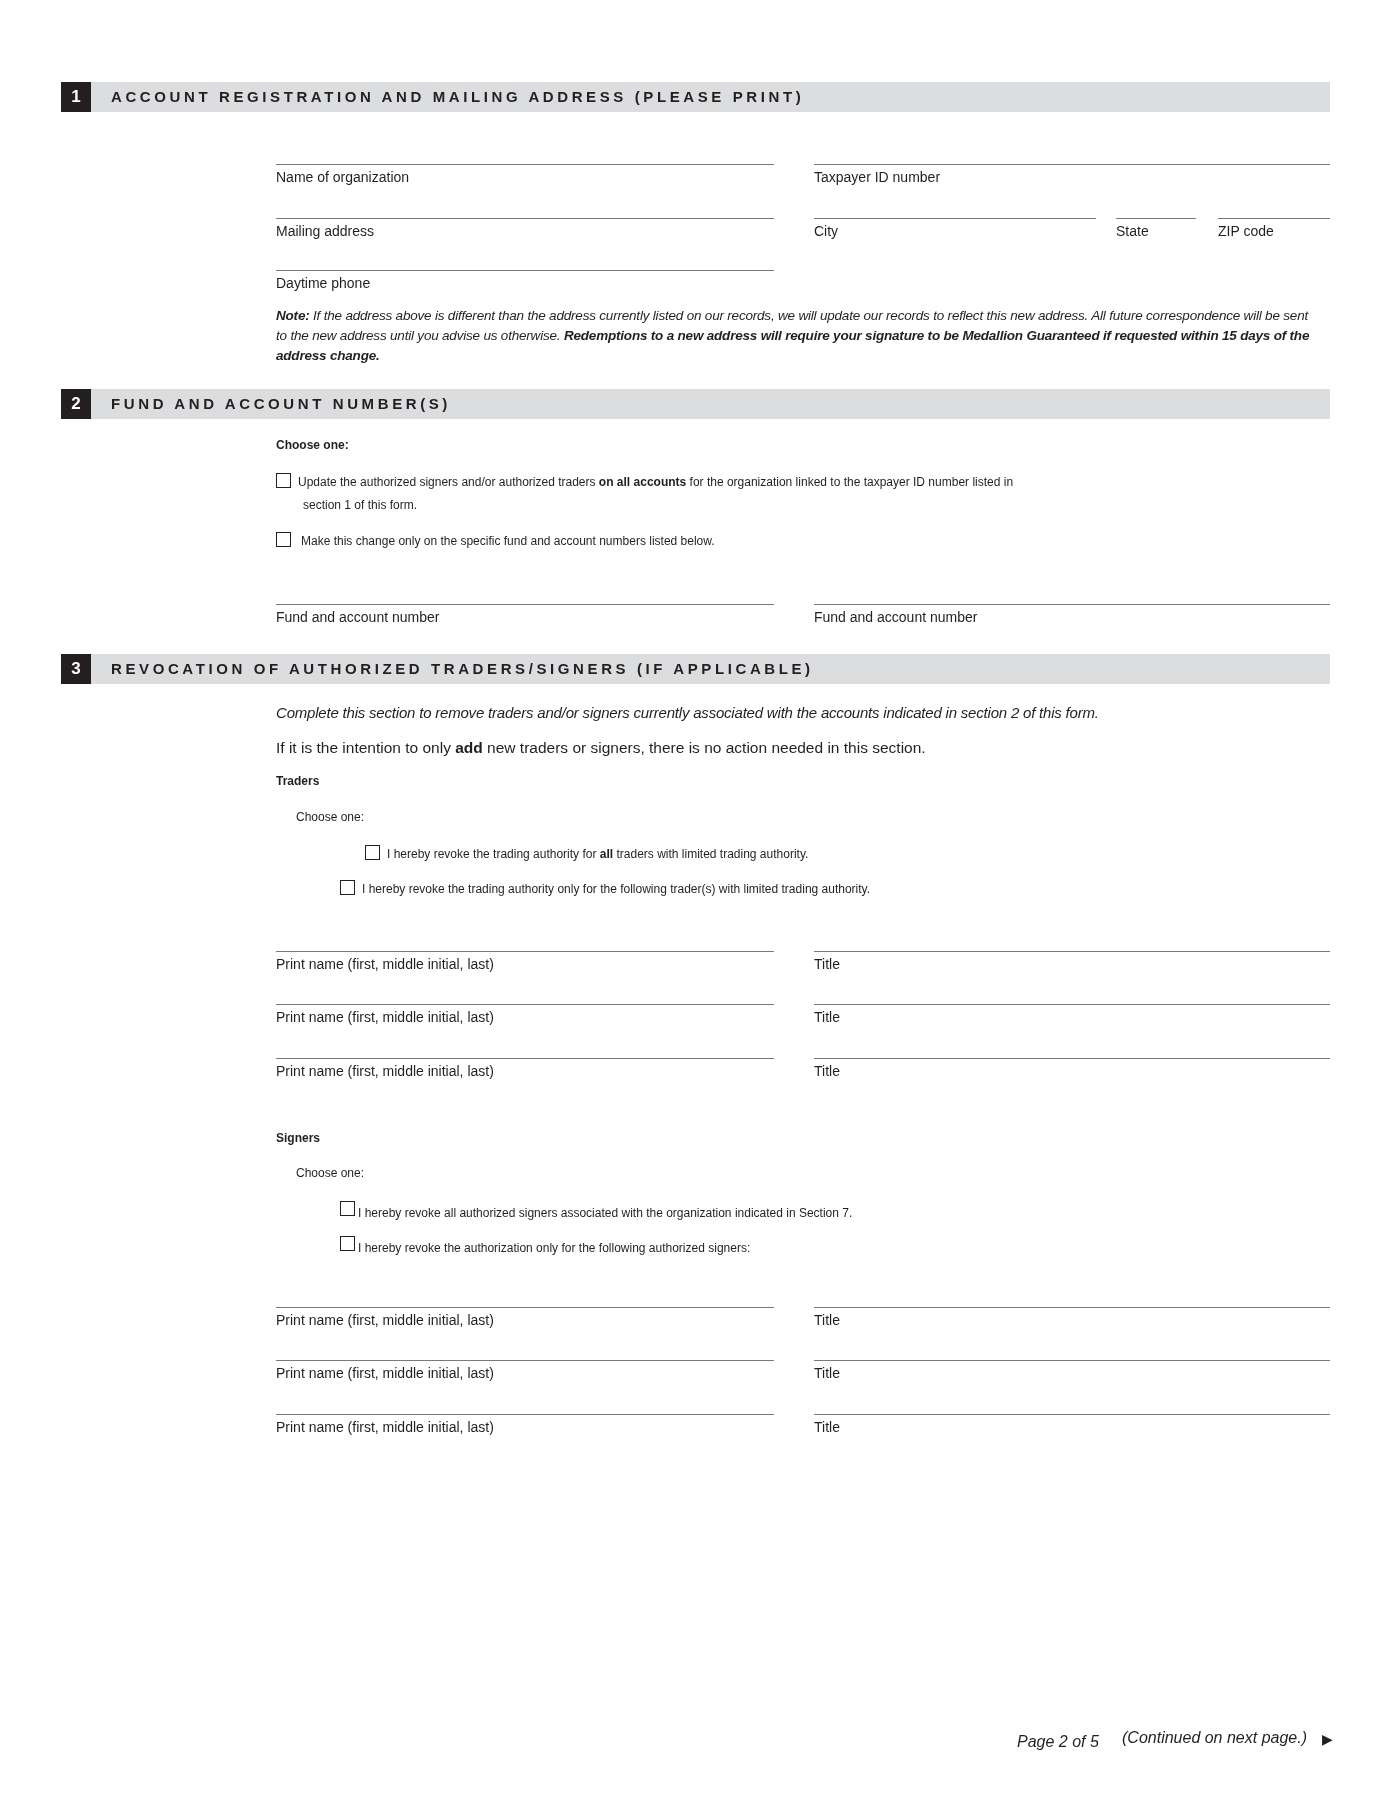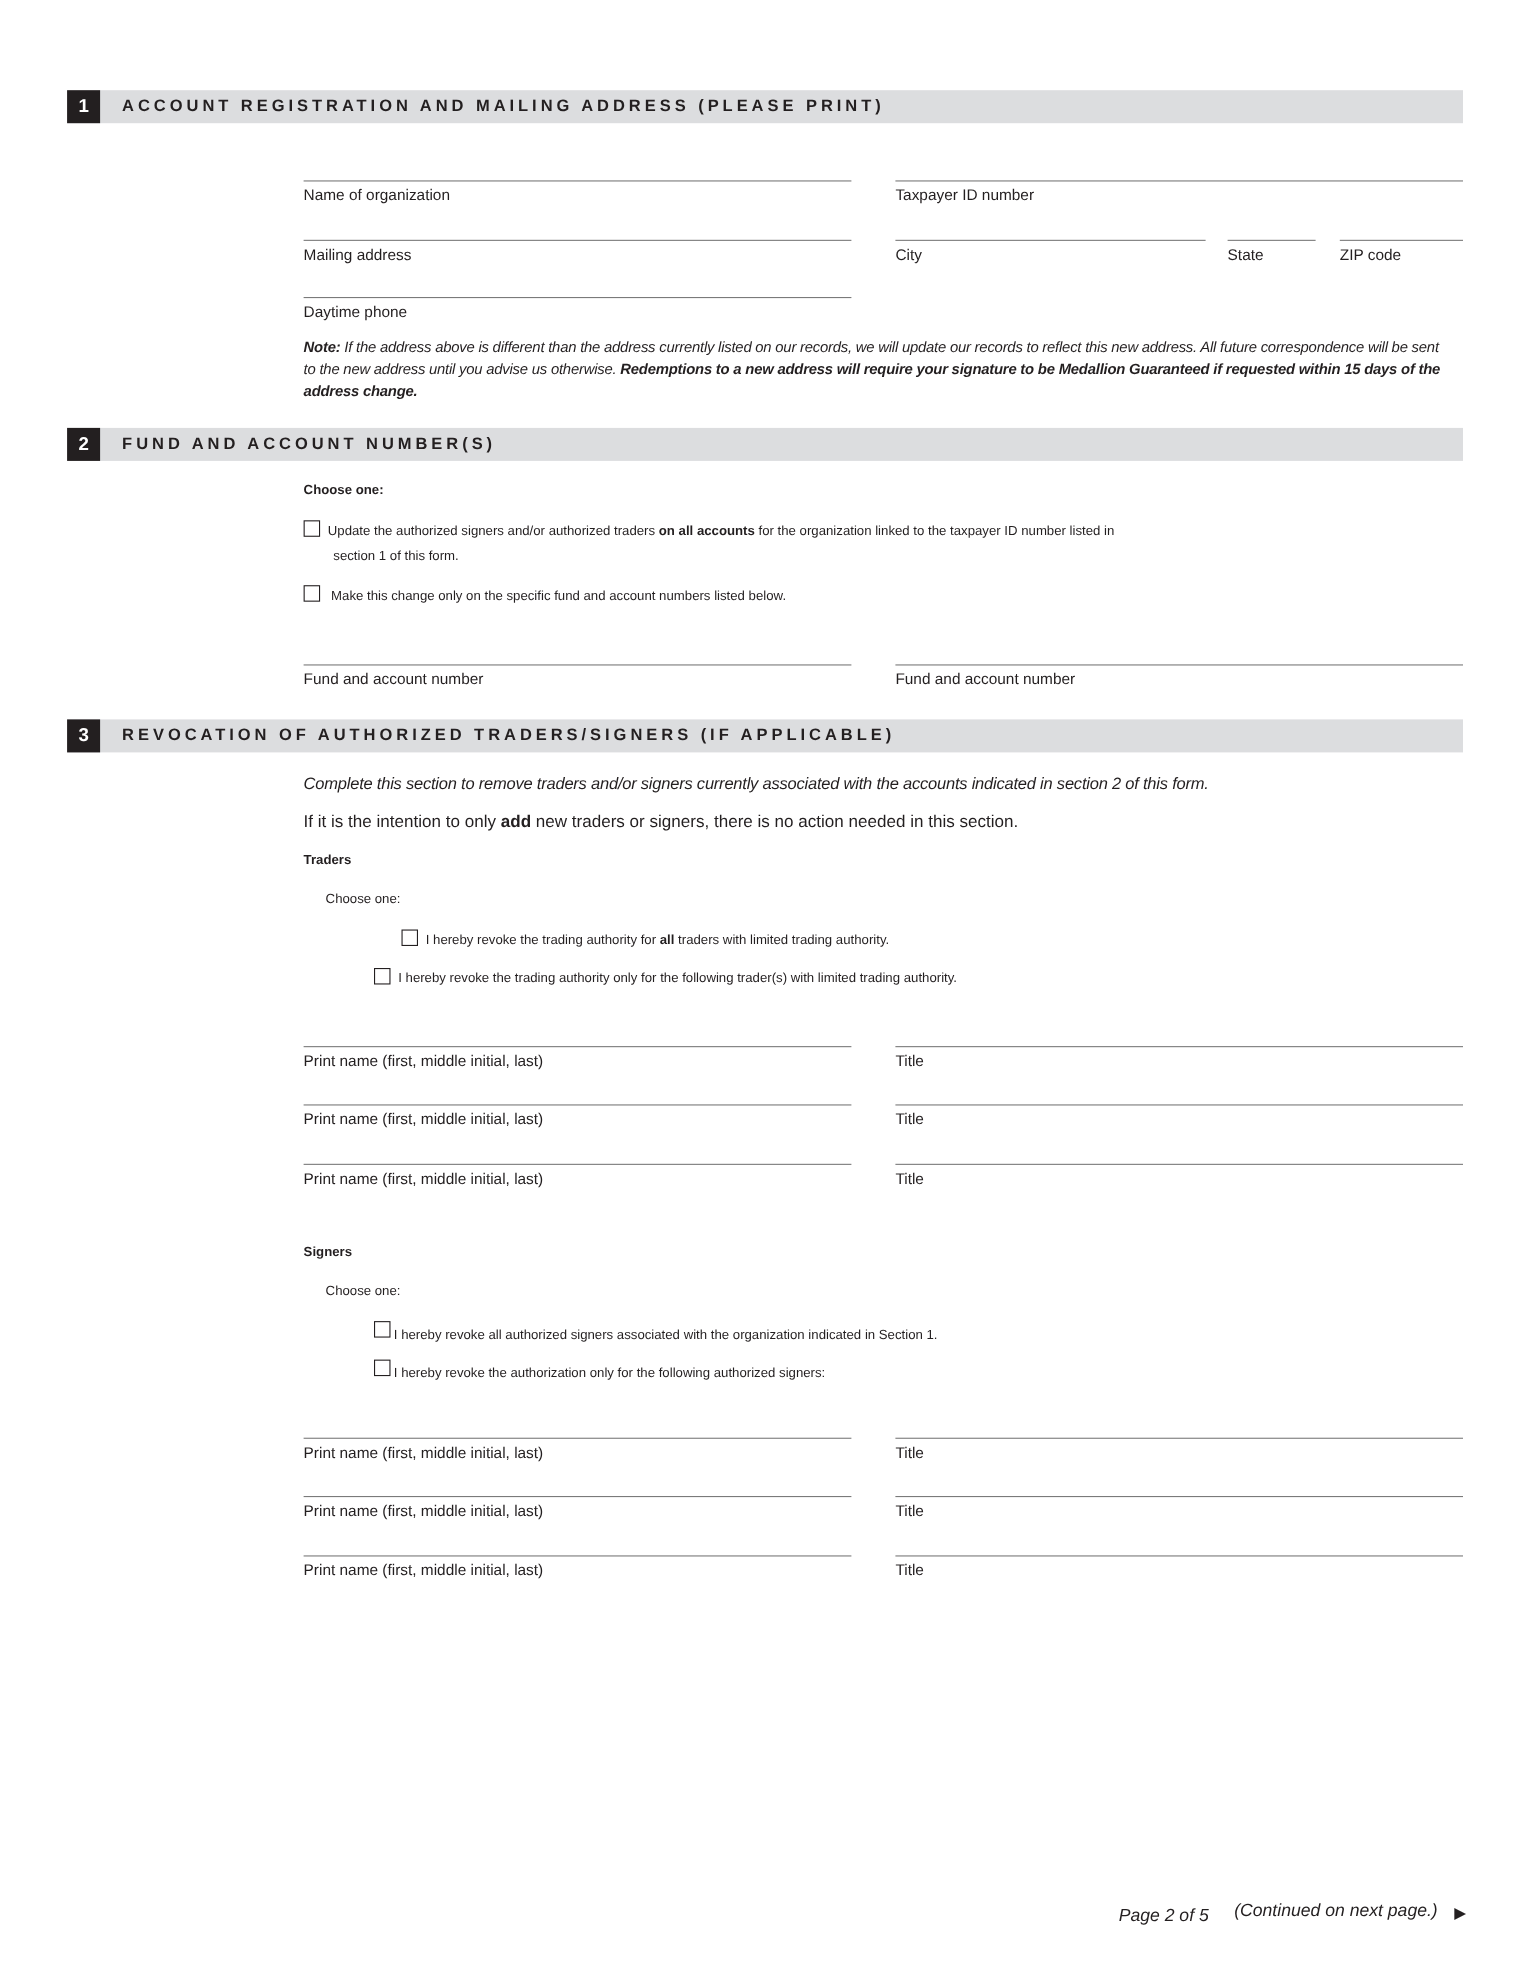--- a/index.html
+++ b/index.html
@@ -117,21 +117,21 @@
   <span class="lbl">Print name (first, middle initial, last)</span>
 </div>
 <div class="field" style="left:814px; top:1058px; width:516px;">
   <span class="lbl">Title</span>
 </div>
 
 <div class="txt" style="left:276px; top:1131px; font-weight:bold;">Signers</div>
 <div class="txt" style="left:296px; top:1166px;">Choose one:</div>
 
 <div class="txt" style="left:340px; top:1201px;">
-  <span class="chk" style="margin-right:3px; vertical-align:1px;"></span><span>I hereby revoke all authorized signers associated with the organization indicated in Section 1.</span>
+  <span class="chk" style="margin-right:3px; vertical-align:1px;"></span><span>I hereby revoke all authorized signers associated with the organization indicated in Section 7.</span>
 </div>
 <div class="txt" style="left:340px; top:1236px;">
   <span class="chk" style="margin-right:3px; vertical-align:1px;"></span><span>I hereby revoke the authorization only for the following authorized signers:</span>
 </div>
 
 <div class="field" style="left:276px; top:1307px; width:498px;">
   <span class="lbl">Print name (first, middle initial, last)</span>
 </div>
 <div class="field" style="left:814px; top:1307px; width:516px;">
   <span class="lbl">Title</span>

